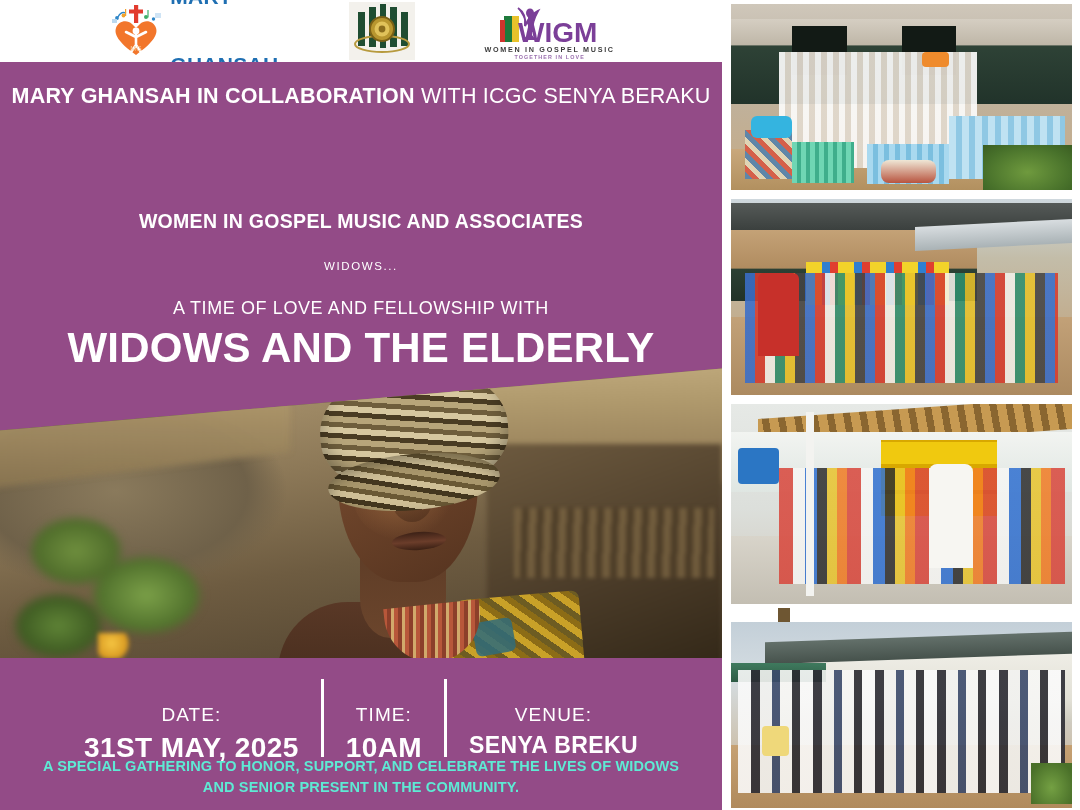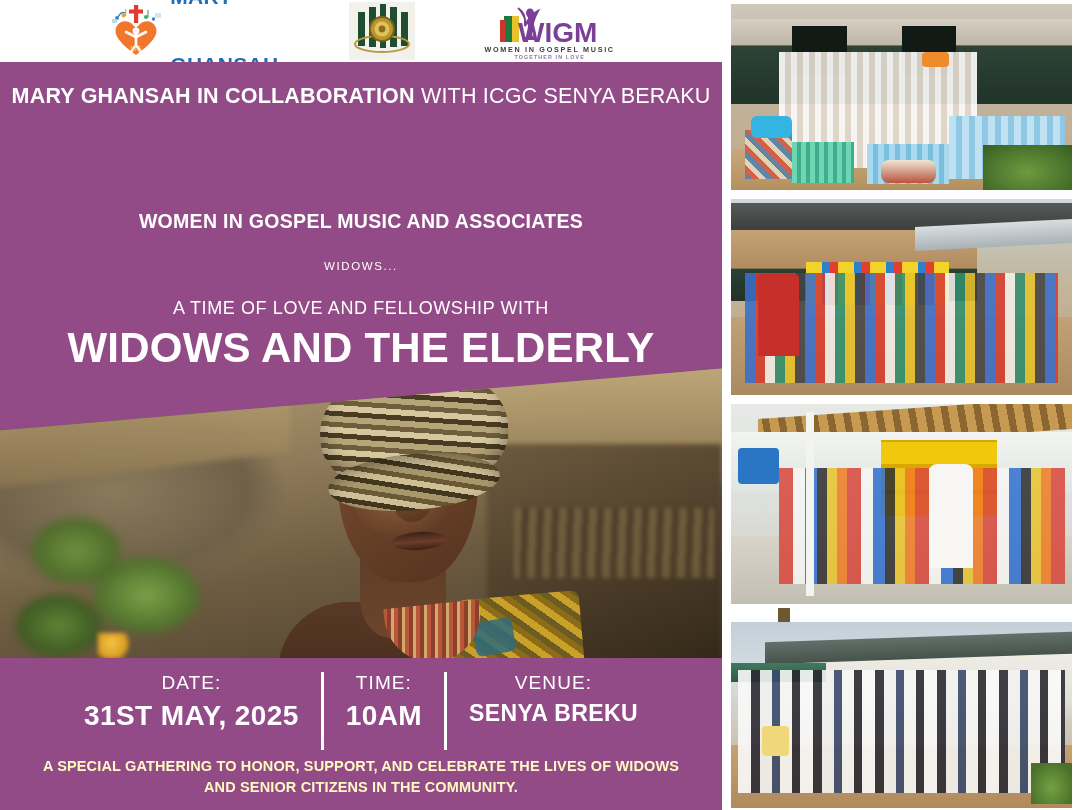--- a/index.html
+++ b/index.html
@@ -280,31 +280,32 @@
     width: 100%;
     display: flex;
     align-items: stretch;
     justify-content: center;
     gap: 0;
   }
   .info-col { text-align: center; color: #fff; padding: 0 22px; }
   .info-col .lbl {
     font-size: 19px; font-weight: 400; letter-spacing: 1.1px;
     margin-bottom: 6px;
+    margin-top: 32px;
   }
   .info-col .val {
     font-size: 28px; font-weight: 800; letter-spacing: 0.4px;
   }
   .info-col.venue .val { font-size: 23px; }
   .vdiv { width: 3px; background: #ffffff; height: 78px; align-self: center; }
   .tagline {
     position: absolute; left: 0; top: 98px;
     width: 100%;
     text-align: center;
-    color: #fef9c3;
+    color: #5eead4;
     font-size: 14.5px;
     font-weight: 800;
     line-height: 1.45;
     letter-spacing: 0.15px;
   }
 
   
   .photo-col {
     position: absolute;
     left: 731px; top: 0;
@@ -554,21 +555,21 @@
       </div>
       <div class="vdiv"></div>
       <div class="info-col venue">
         <div class="lbl">VENUE:</div>
         <div class="val">SENYA BREKU</div>
       </div>
     </div>
 
     <div class="tagline">
       <div>A SPECIAL GATHERING TO HONOR, SUPPORT,  AND CELEBRATE THE LIVES OF WIDOWS</div>
-      <div>AND SENIOR CITIZENS IN THE COMMUNITY.</div>
+      <div>AND SENIOR PRESENT IN THE COMMUNITY.</div>
     </div>
 
   </div>
 
   <div class="photo-col">
 
     <div class="ph ph1">
       <div class="scene">
         <div class="p1-sky"></div>
         <div class="p1-wall"></div>

